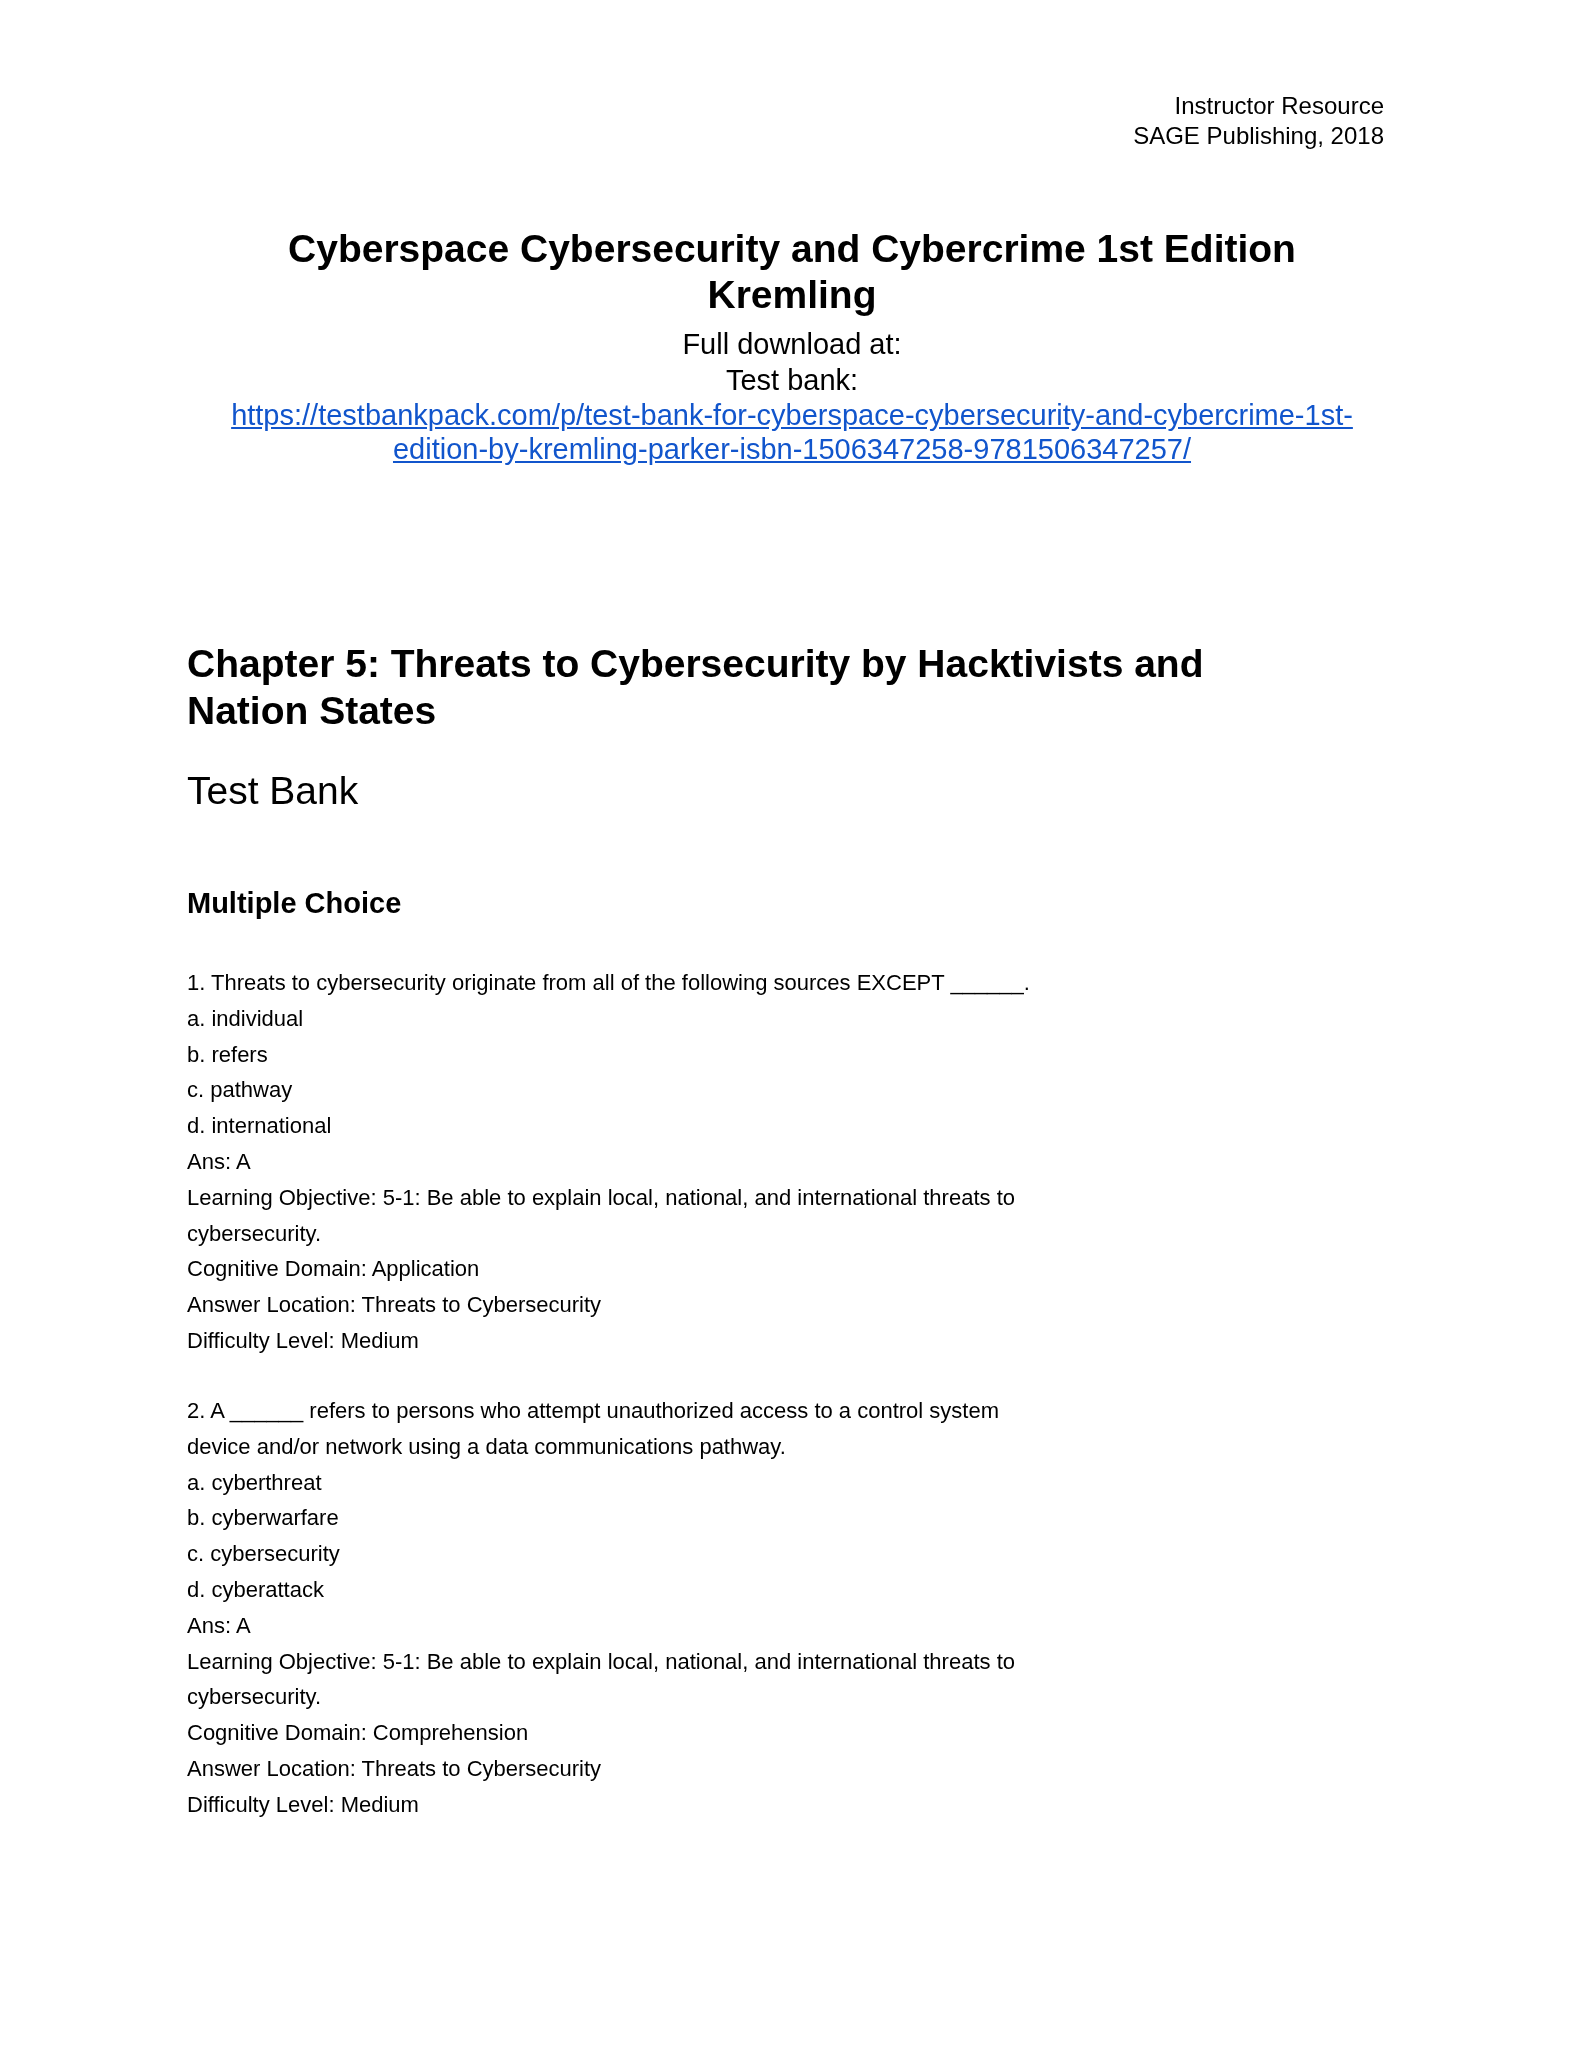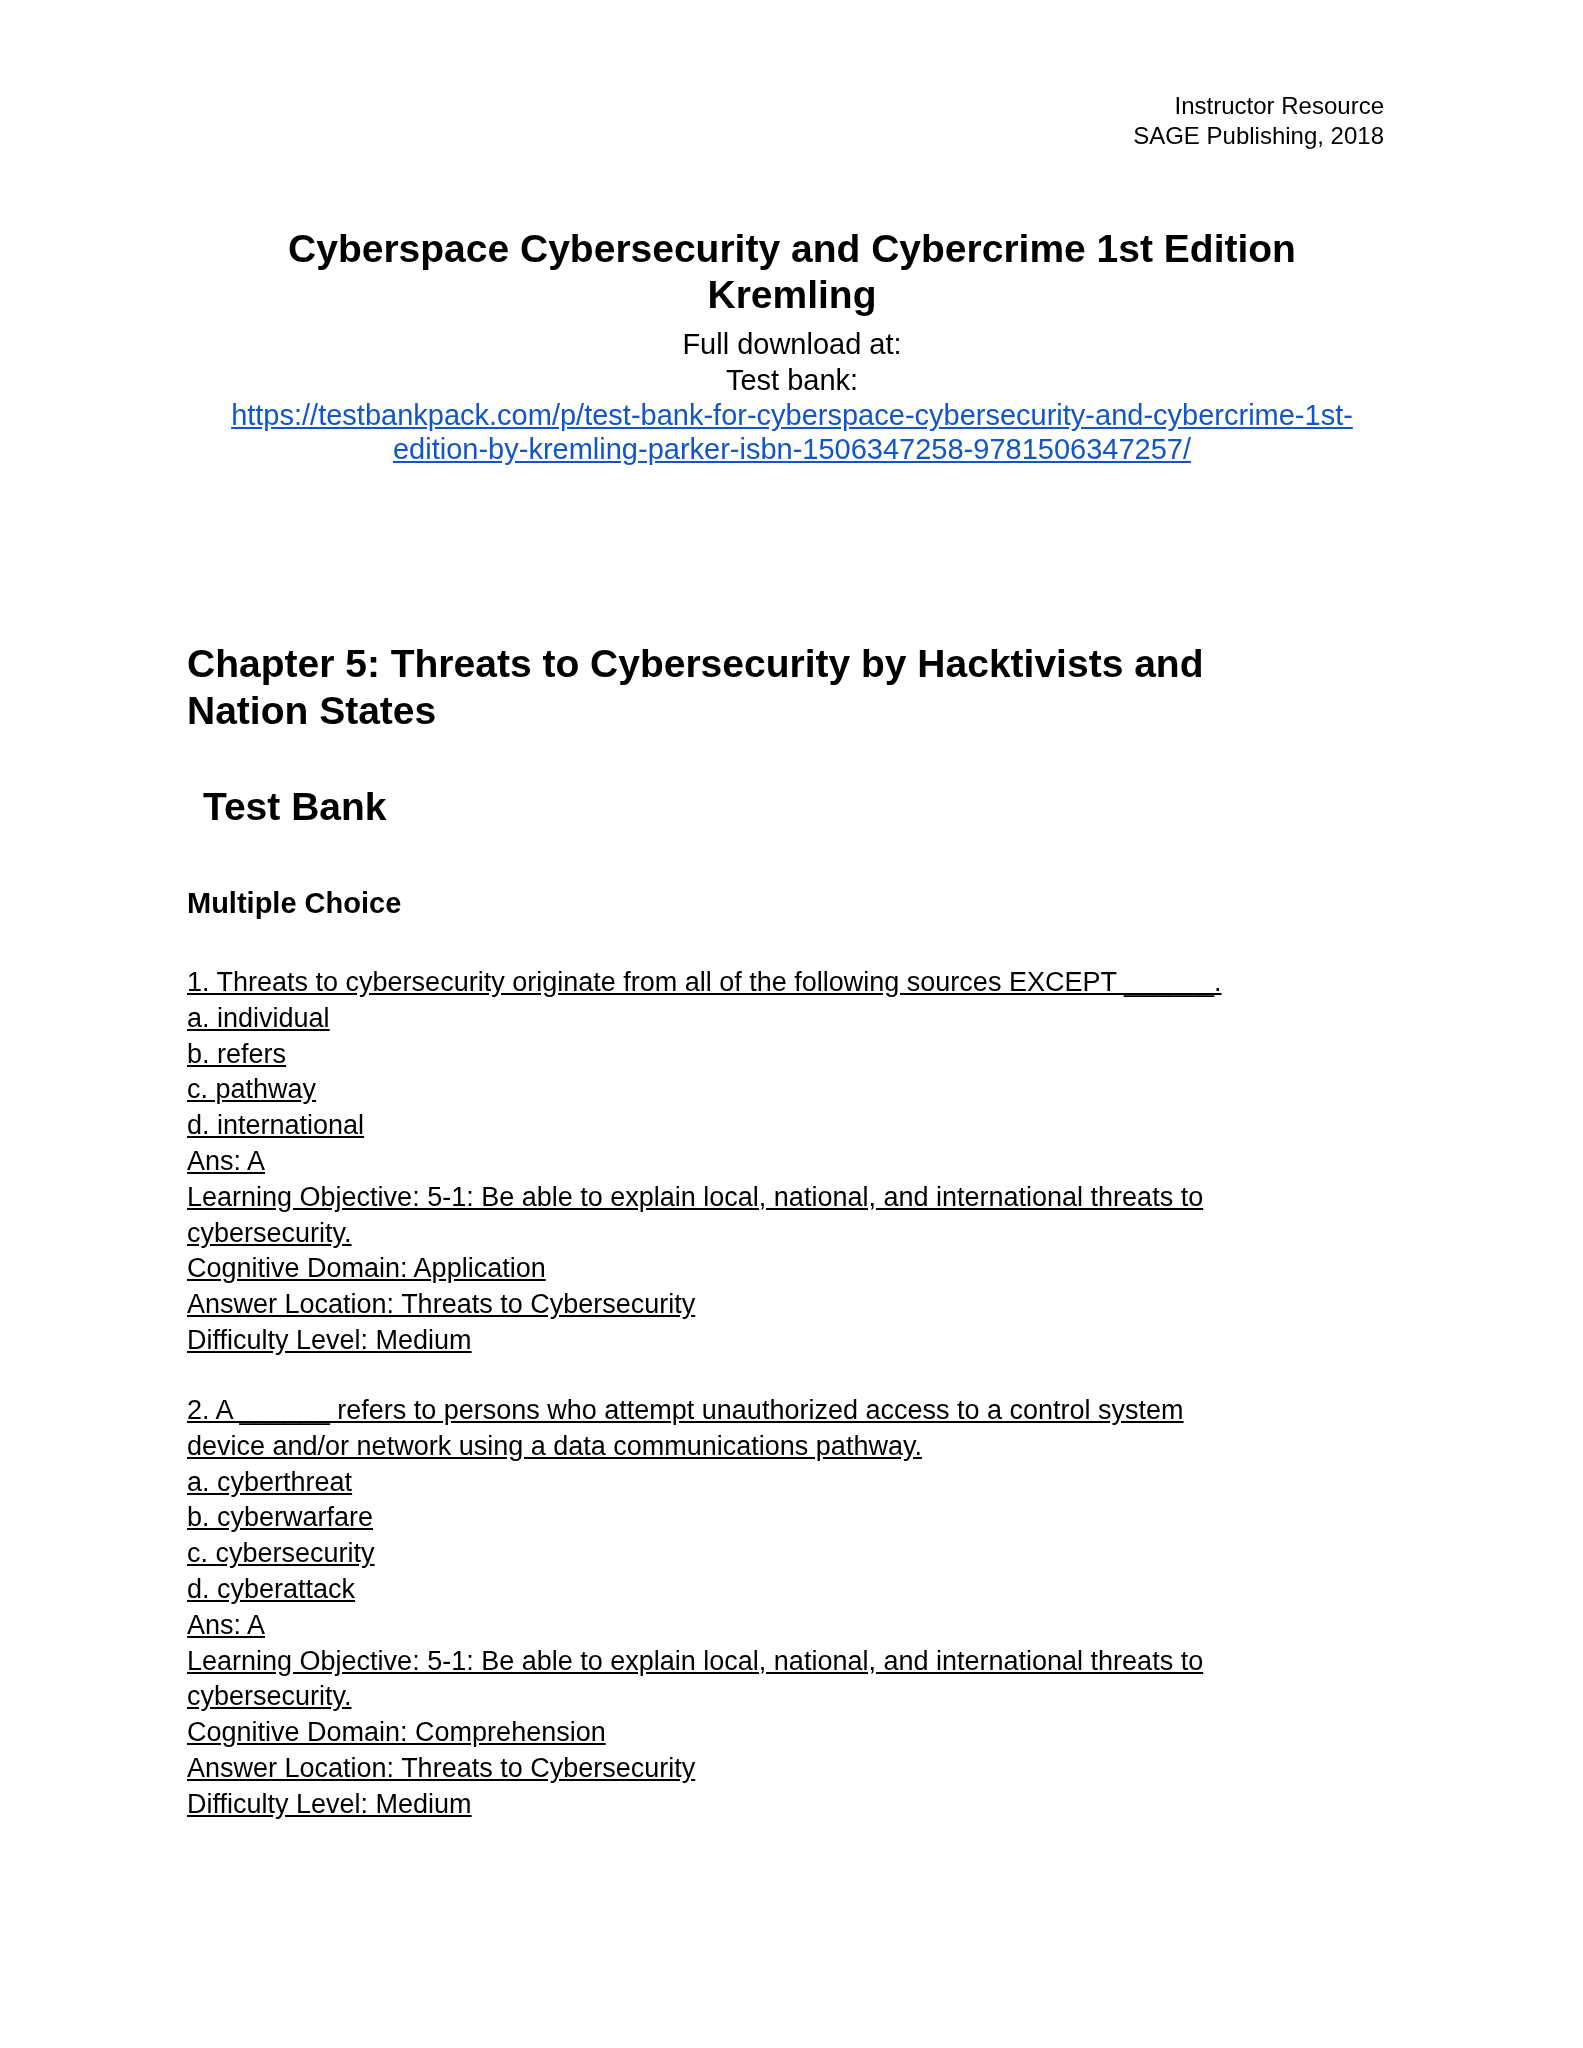--- a/index.html
+++ b/index.html
@@ -23,29 +23,29 @@
   .link {
     font-size: 29px; line-height: 34px; color: #1155cc; text-decoration: underline;
     display: block;
   }
   .chapter {
     position: absolute; left: 187px; top: 640px; width: 1200px;
     font-size: 39px; font-weight: bold; line-height: 47px; margin: 0;
   }
   .testbank-h {
     position: absolute; left: 187px; top: 767px;
-    font-size: 39px; font-weight: bold; line-height: 47px; margin: 16px;
+    font-size: 39px; font-weight: normal; line-height: 47px; margin: 0;
   }
   .mc-h {
     position: absolute; left: 187px; top: 885px;
     font-size: 29px; font-weight: bold; line-height: 36px; margin: 0;
   }
   .question {
     position: absolute; left: 187px; width: 1230px;
-    font-size: 27px; line-height: 35.8px; text-decoration: underline;
+    font-size: 22px; line-height: 35.8px;
   }
   .question .row { display: block; }
   #q1 { top: 965px; }
   #q2 { top: 1393px; }
 </style>
 </head>
 <body>
 
 <div class="header-block">
   <span class="line">Instructor Resource</span>

